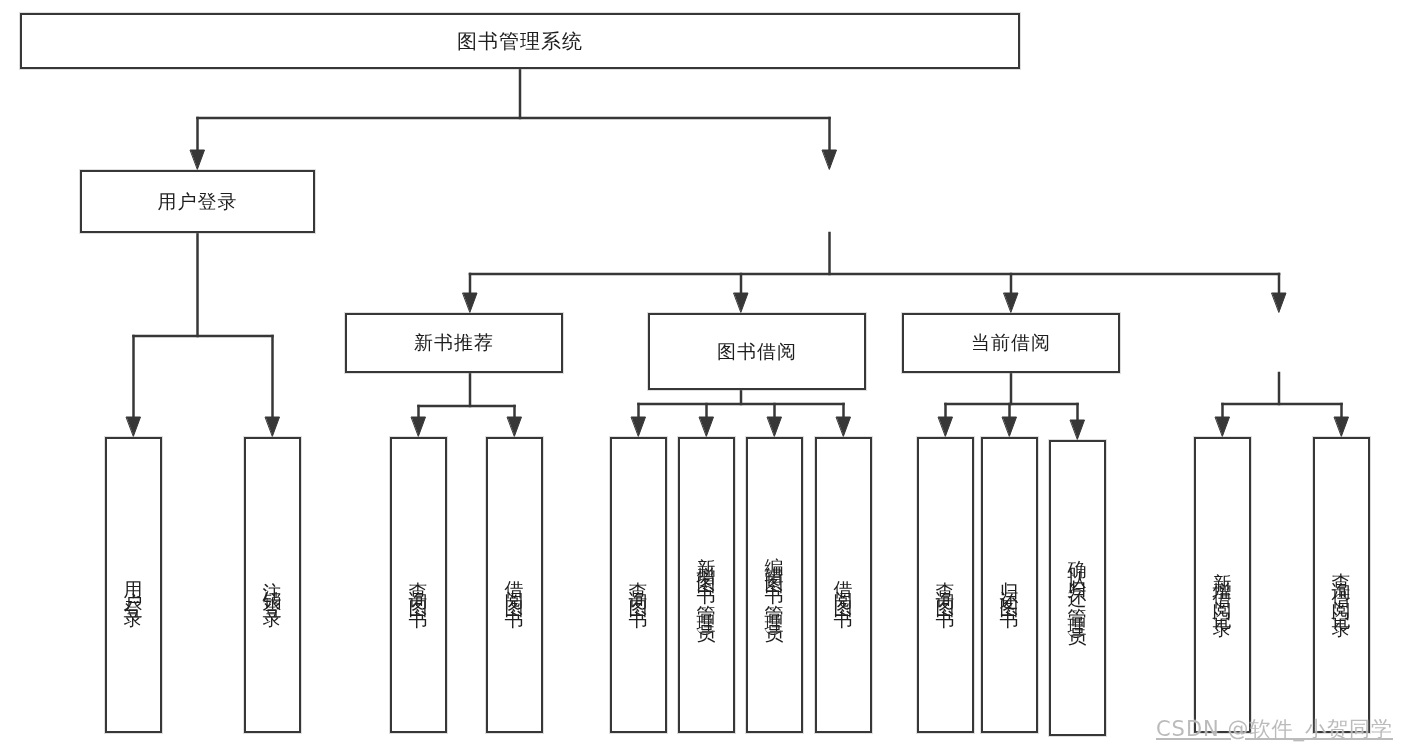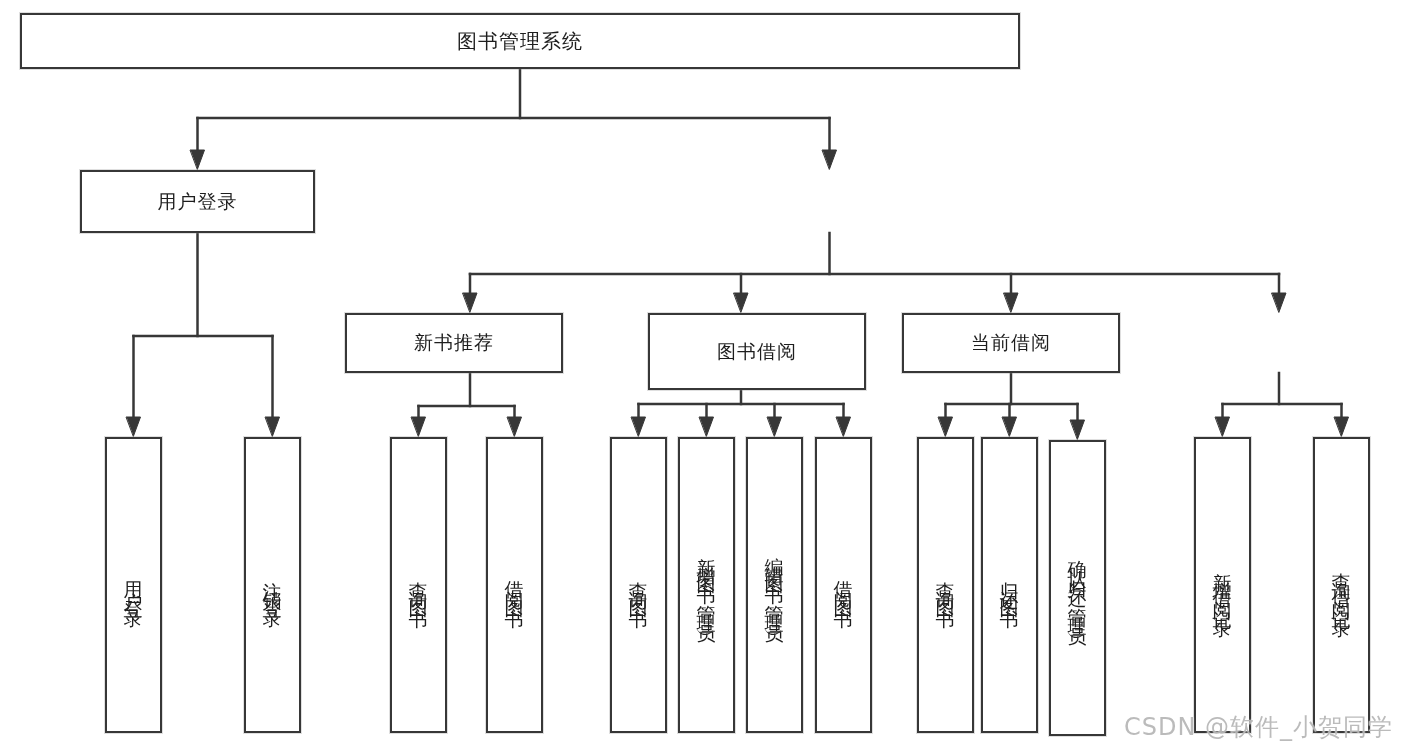--- a/index.html
+++ b/index.html
@@ -19,23 +19,23 @@
     box-sizing:border-box;display:flex;align-items:center;justify-content:center;
     color:var(--text);box-shadow:0 0 0 1px rgba(140,140,140,.28);
   }
   .hbox{font-size:19px;letter-spacing:1px;}
   .root{font-size:20px;}
   .vbox span{
     writing-mode:vertical-rl;text-orientation:mixed;
     font-size:19px;letter-spacing:.5em;line-height:1;
   }
   .watermark{
-    position:absolute;right:12px;bottom:4px;font-size:24px;
+    position:absolute;right:12px;bottom:4px;font-size:21px;
     color:var(--wm);letter-spacing:1px;opacity:.95;
-    text-shadow:0 0 2px #ffffff;white-space:nowrap;
+    text-shadow:0 0 2px #ffffff;white-space:nowrap;text-decoration:underline;
   }
 </style>
 </head>
 <body>
 
 <div class="canvas">
 
   <svg class="wires" width="1405" height="747">
     <g id="wire-group" stroke="#373737" fill="#373737" stroke-width="2.5" stroke-linecap="square">
         <line x1="520" y1="69" x2="520" y2="118"></line>

